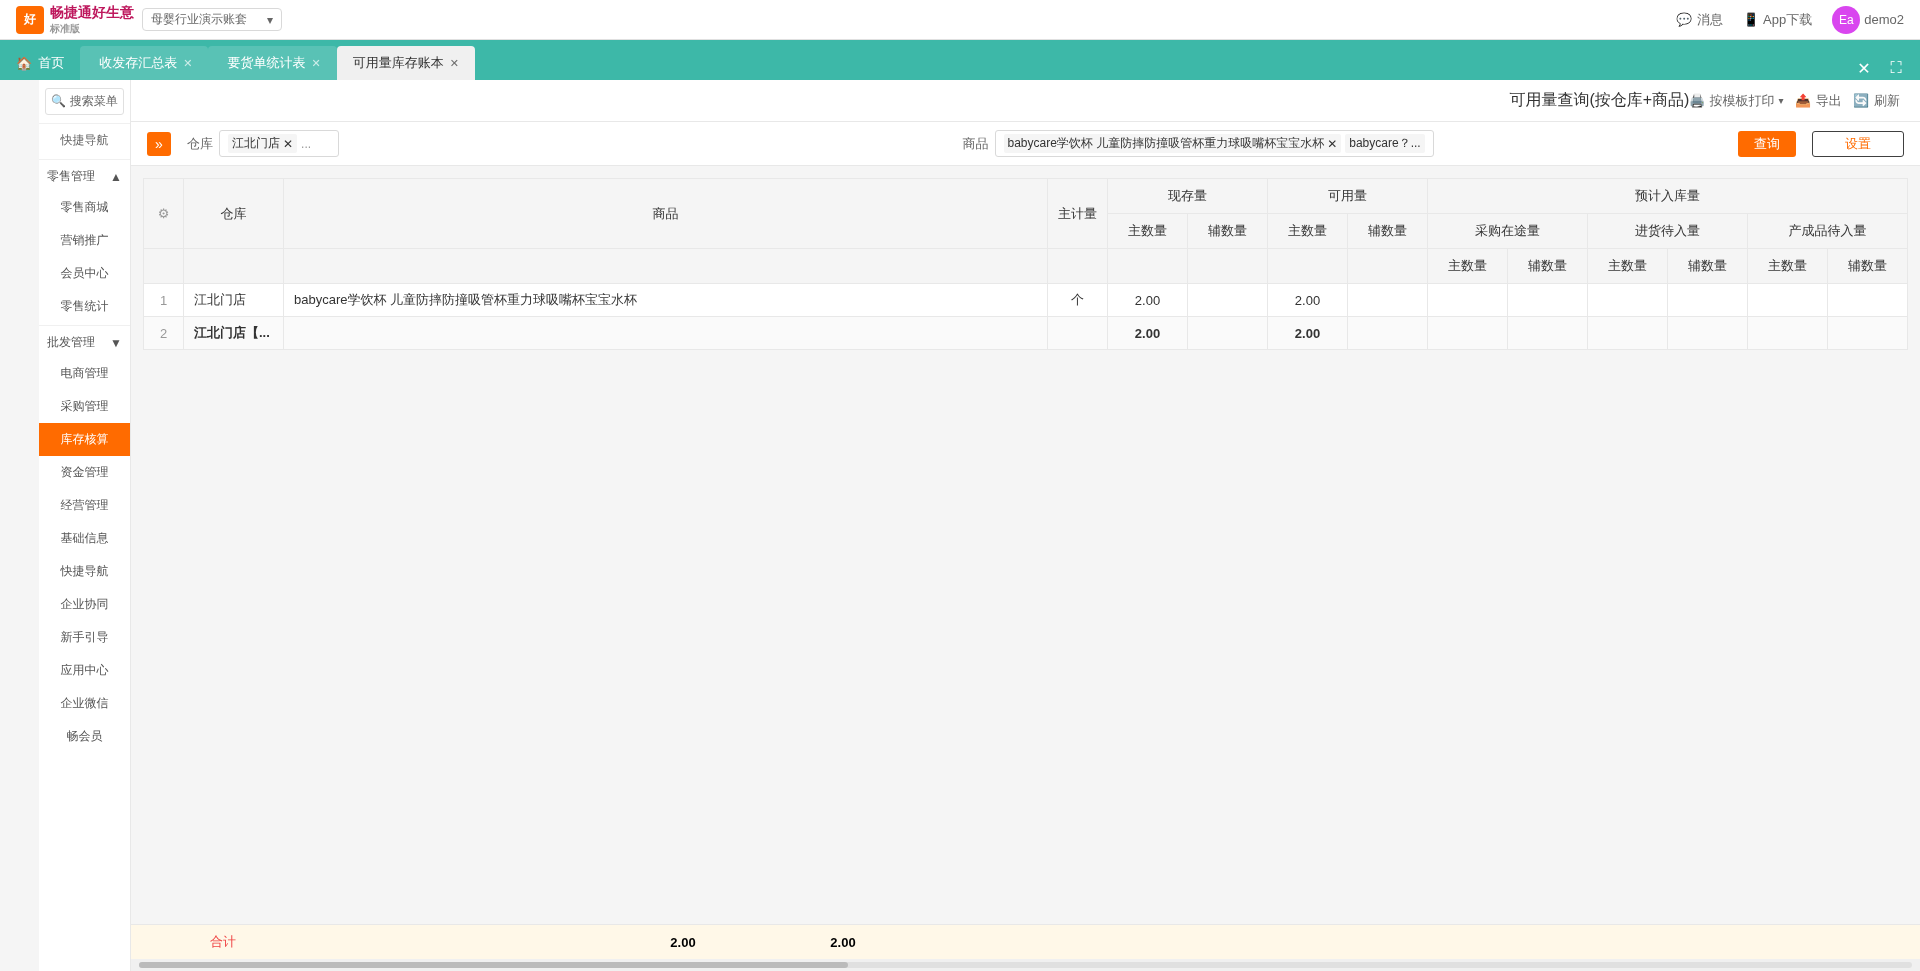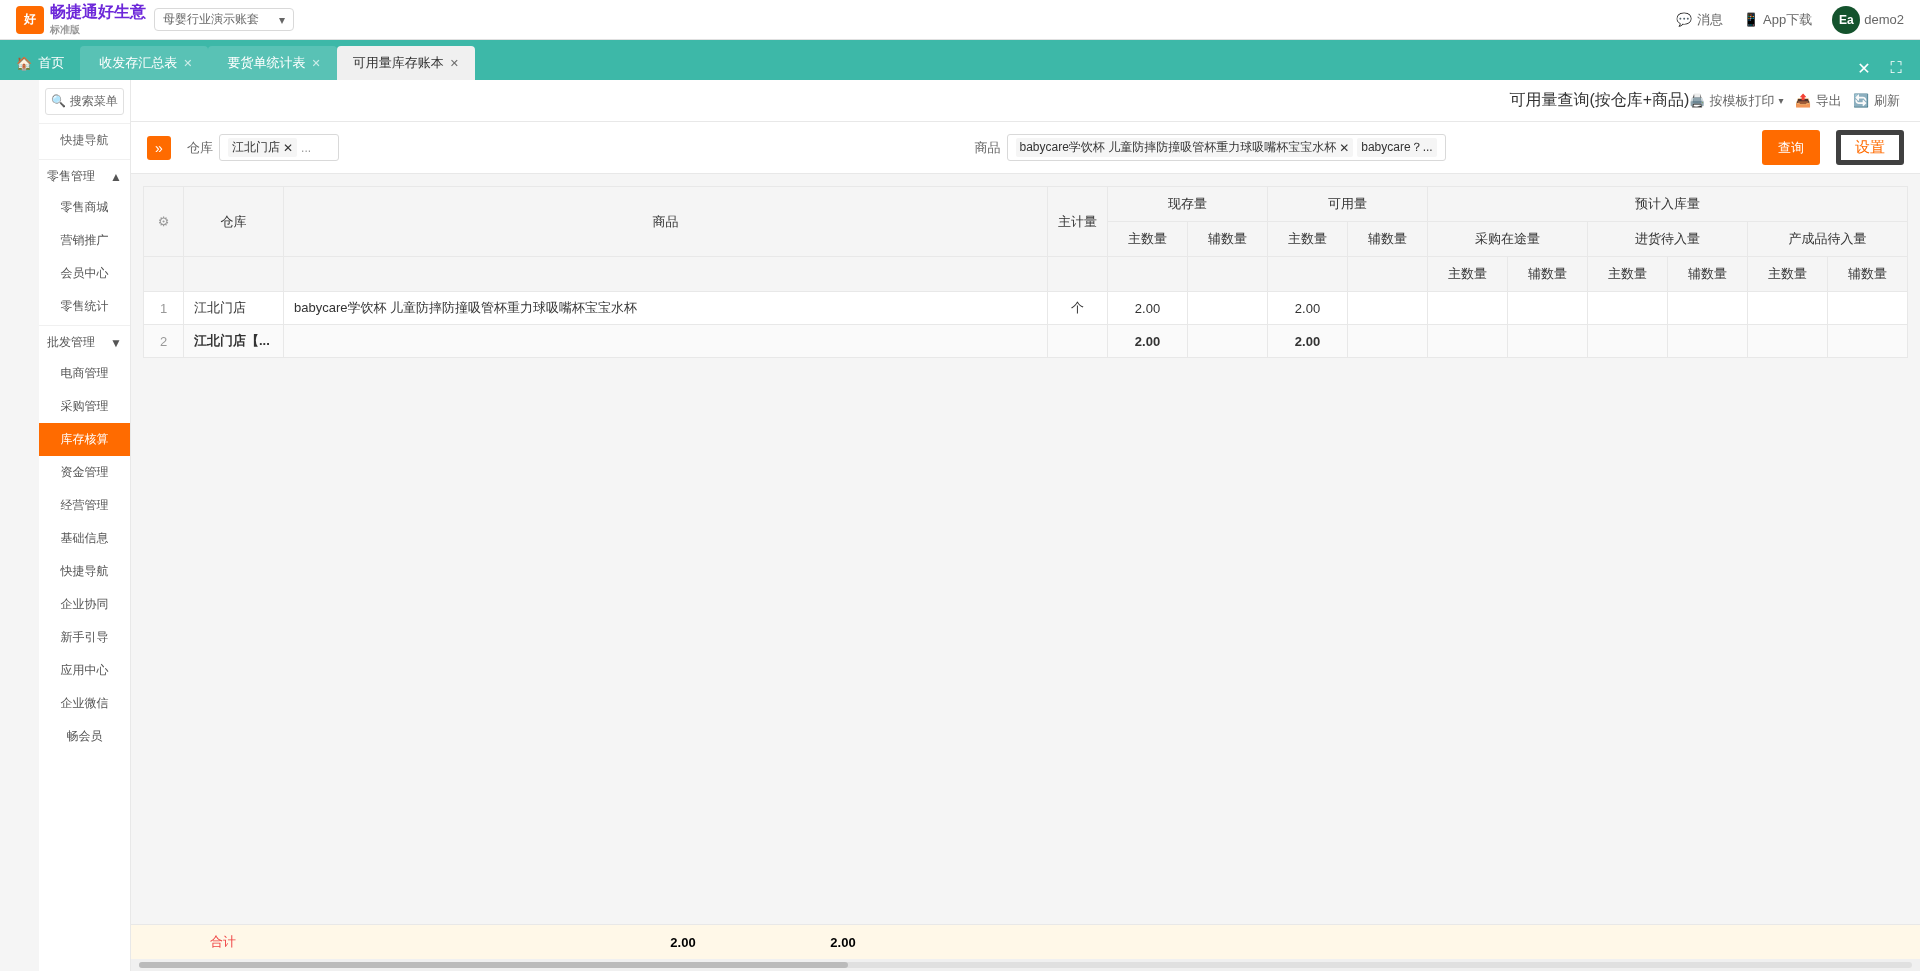--- a/index.html
+++ b/index.html
@@ -61,27 +61,26 @@
     .top-bar-right-item {
       display: flex;
       align-items: center;
       gap: 4px;
       cursor: pointer;
     }
     .user-avatar {
       width: 28px;
       height: 28px;
       border-radius: 50%;
-      background: #14532d;
+      background: #d946ef;
       display: flex;
       align-items: center;
       justify-content: center;
       color: white;
       font-size: 12px;
-      font-weight: bold;
     }
 
     
     .tab-bar {
       height: 40px;
       background: #3db8a8;
       display: flex;
       align-items: flex-end;
       padding: 0 0 0 0;
       position: relative;
@@ -301,25 +300,25 @@
       color: white;
       border: none;
       border-radius: 3px;
       padding: 4px 16px;
       cursor: pointer;
       font-size: 13px;
     }
     .btn-setting {
       background: white;
       color: #ff6b00;
-      border: 5px solid #404040;
+      border: 1px solid #404040;
       border-radius: 3px;
-      padding: 3px 14px;
-      cursor: pointer;
-      font-size: 15px;
+      padding: 3px 32px;
+      cursor: pointer;
+      font-size: 13px;
     }
 
     
     .table-area {
       flex: 1;
       overflow: auto;
       padding: 12px;
     }
     .data-table {
       width: 100%;
@@ -397,21 +396,21 @@
     .col-num { width: 80px; }
   </style>
 </head>
 <body>
 
 <div class="top-bar">
   <div class="top-bar-left">
     <div class="logo-area">
       <div class="logo-icon">好</div>
       <div>
-        <div style="font-size:16px;font-weight:bold;color:#6d28d9;">畅捷通好生意</div>
+        <div style="font-size:14px;font-weight:bold;color:#be185d;">畅捷通好生意</div>
         <div style="font-size:10px;color:#999;">标准版</div>
       </div>
     </div>
     <div class="industry-selector">
       <span>母婴行业演示账套</span>
       <span style="margin-left:auto;">▾</span>
     </div>
   </div>
   <div class="top-bar-right">
     <div class="top-bar-right-item">

